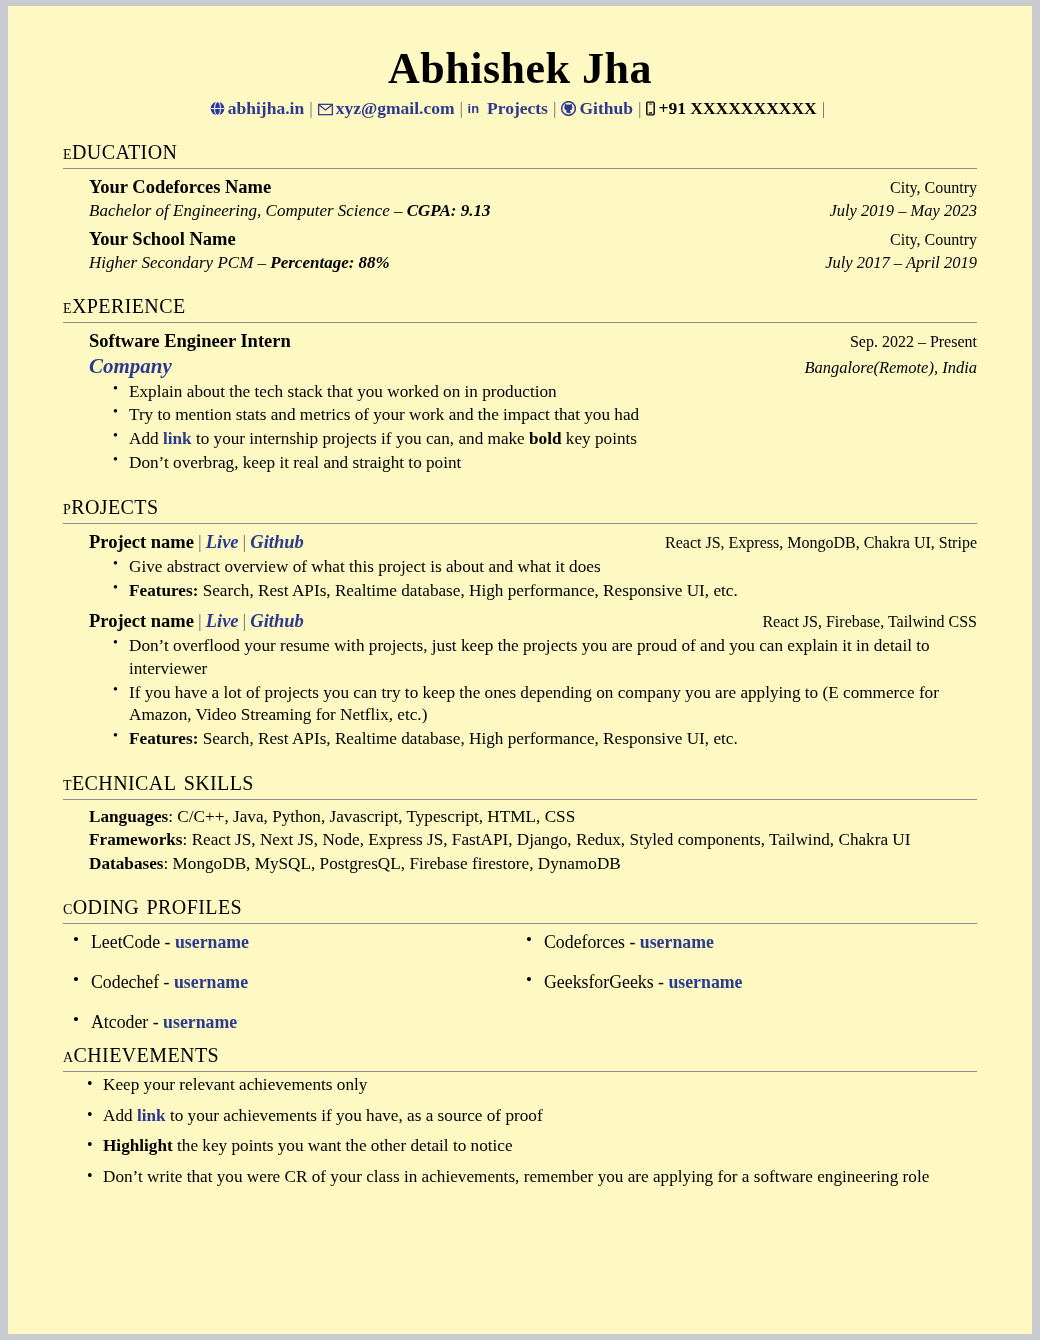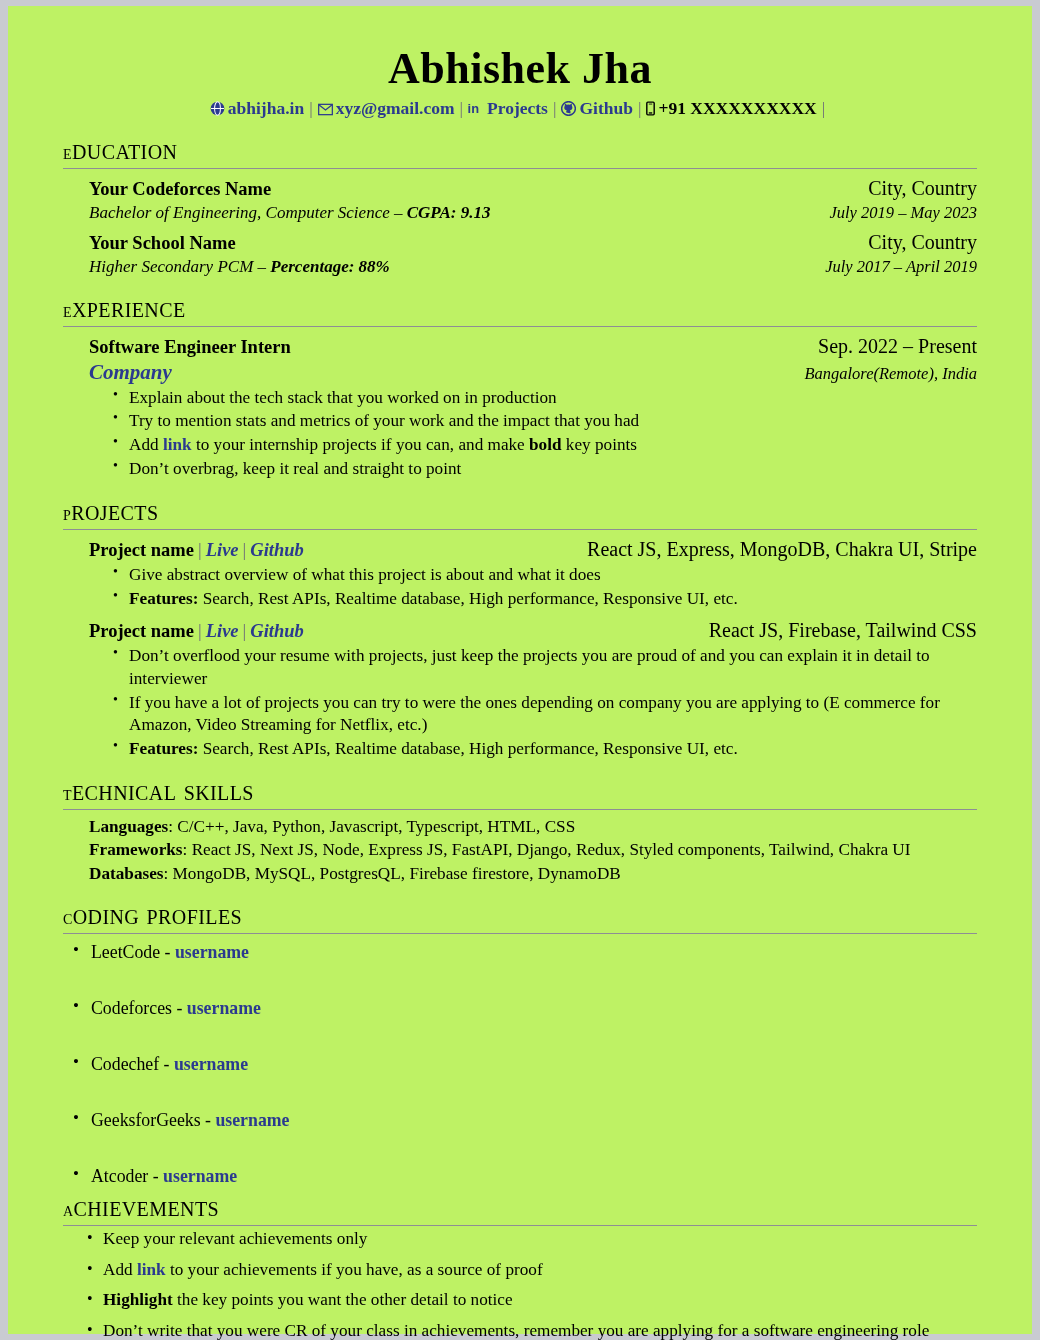--- a/index.html
+++ b/index.html
@@ -12,21 +12,21 @@
     background: #c9cbd1;
     font-family: "Liberation Serif", "DejaVu Serif", serif;
     overflow: hidden;
   }
   .page {
     position: absolute;
     left: 8px;
     top: 6px;
     width: 1024px;
     height: 1328px;
-    background: #bef264;
+    background: #fef9c3;
     box-sizing: border-box;
     padding: 0;
   }
   .inner {
     padding: 40px 55px 0 55px;
   }
 
   
   .name {
     text-align: center;
@@ -91,21 +91,21 @@
     display: flex;
     justify-content: space-between;
     align-items: baseline;
     line-height: 1.28;
   }
   .e-title {
     font-size: 18.5px;
     font-weight: bold;
   }
   .e-right {
-    font-size: 20px;
+    font-size: 16px;
     text-align: right;
     white-space: nowrap;
     padding-left: 14px;
   }
   .e-sub {
     font-size: 17px;
     font-style: italic;
   }
   .e-sub b { font-weight: bold; }
   .e-right-sub {
@@ -172,22 +172,22 @@
   }
   .skills div {
     font-size: 17.2px;
     line-height: 1.36;
   }
 
   
   .profiles {
     margin-top: 8px;
     display: grid;
-    grid-template-columns: 1fr;
-    row-gap: 35px;
+    grid-template-columns: 1fr 1fr;
+    row-gap: 19px;
     padding-left: 8px;
   }
   .prof {
     font-size: 17.8px;
     position: relative;
     padding-left: 20px;
   }
   .prof::before {
     content: "•";
     position: absolute;
@@ -289,21 +289,21 @@
               <li><span class="bold">Features:</span><span> Search, Rest APIs, Realtime database, High performance, Responsive UI, etc.</span></li>
             </ul>
           </div>
           <div class="entry">
             <div class="row">
               <div class="e-title"><span>Project name</span><span class="pipe">|</span><span class="lnk-i">Live</span><span class="pipe">|</span><span class="lnk-i">Github</span></div>
               <div class="e-right">React JS, Firebase, Tailwind CSS</div>
             </div>
             <ul class="bl" id="proj-bl-1">
               <li><span>Don’t overflood your resume with projects, just keep the projects you are proud of and you can explain it in detail to interviewer</span></li>
-              <li><span>If you have a lot of projects you can try to were the ones depending on company you are applying to (E commerce for Amazon, Video Streaming for Netflix, etc.)</span></li>
+              <li><span>If you have a lot of projects you can try to keep the ones depending on company you are applying to (E commerce for Amazon, Video Streaming for Netflix, etc.)</span></li>
               <li><span class="bold">Features:</span><span> Search, Rest APIs, Realtime database, High performance, Responsive UI, etc.</span></li>
             </ul>
           </div>
         </div>
   </div>
 
   <div class="sec">
     <div class="sec-title">Technical Skills</div>
     <div class="rule"></div>
     <div class="skills" id="skill-rows">

